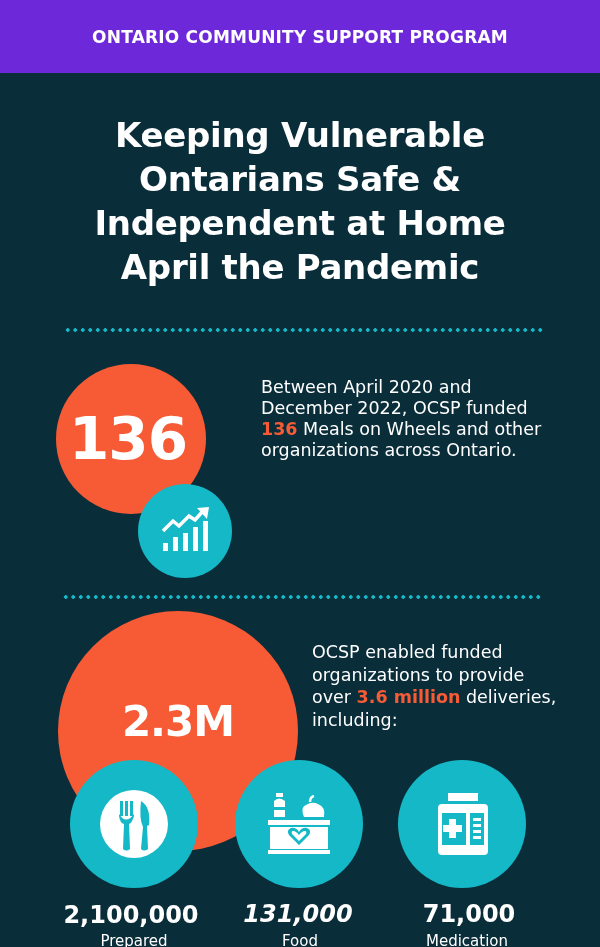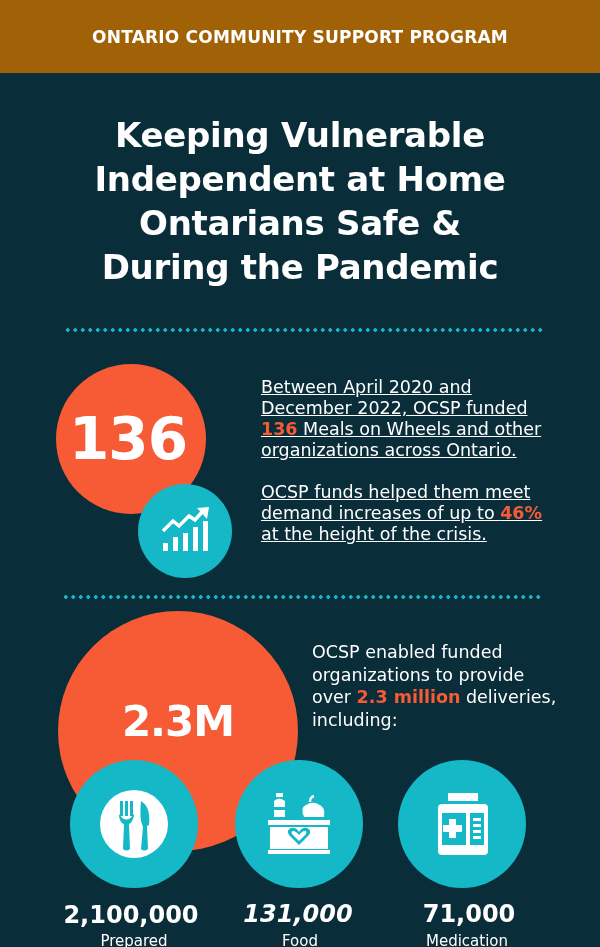--- a/index.html
+++ b/index.html
@@ -1,19 +1,19 @@
 <!DOCTYPE html>
 <html><head>
 <meta charset="utf-8">
 <style>
   * { box-sizing: border-box; margin: 0; padding: 0; }
   html, body { width: 600px; height: 947px; overflow: hidden; background: #0a2d3a; }
   body { font-family: "DejaVu Sans", "Liberation Sans", sans-serif; color: #fff; position: relative; }
 
-  .banner { position: absolute; left: 0; top: 0; width: 600px; height: 73px; background: #a16207;
+  .banner { position: absolute; left: 0; top: 0; width: 600px; height: 73px; background: #6d28d9;
             display: flex; align-items: center; justify-content: center; }
   .banner-text { font-weight: bold; font-size: 17px; letter-spacing: 0.2px; color: #fff; }
 
   .title { position: absolute; left: 0; top: 113px; width: 600px; text-align: center;
            font-weight: bold; font-size: 34px; line-height: 44px; letter-spacing: -0.3px; }
   .title span { display: block; }
 
   .dots { position: absolute; height: 4px; border-radius: 2px;
           background-image: radial-gradient(circle, #15b8c6 1.6px, transparent 1.8px);
           background-size: 7.5px 4px; background-repeat: repeat-x; }
@@ -33,55 +33,54 @@
 </style>
 </head>
 <body>
 
 <div class="banner">
   <span class="banner-text">ONTARIO COMMUNITY SUPPORT PROGRAM</span>
 </div>
 
 <h1 class="title">
   <span>Keeping Vulnerable</span>
+  <span>Ontarians Safe &amp;</span>
   <span>Independent at Home</span>
-  <span>Ontarians Safe &amp;</span>
-  <span>During the Pandemic</span>
+  <span>April the Pandemic</span>
 </h1>
 
 <div class="dots" style="left:64px; top:328px; width:480px;"></div>
 
 <div class="circle orange" style="left:56px; top:364px; width:150px; height:150px;">
   <span class="big-num" style="font-size:58px; margin-left:-6px;">136</span>
 </div>
 <div class="circle teal" style="left:138px; top:484px; width:94px; height:94px;">
   <svg width="52" height="52" viewBox="0 0 52 52">
     <rect x="4" y="38" width="5" height="8" fill="#fff"></rect>
     <rect x="14" y="32" width="5" height="14" fill="#fff"></rect>
     <rect x="24" y="28" width="5" height="18" fill="#fff"></rect>
     <rect x="34" y="22" width="5" height="24" fill="#fff"></rect>
     <rect x="44" y="16" width="5" height="30" fill="#fff"></rect>
     <polyline points="4,26 14,16 20,21 30,11 36,15 44,6" fill="none" stroke="#fff" stroke-width="3.5" stroke-linejoin="miter"></polyline>
     <polygon points="38,3 50,2 48,14" fill="#fff"></polygon>
   </svg>
 </div>
 
-<div class="para" style="left:261px; top:377px; width:300px;text-decoration:underline;">
+<div class="para" style="left:261px; top:377px; width:300px;">
   <p><span>Between April 2020 and December 2022, OCSP funded </span><span class="hl">136</span><span> Meals on Wheels and other organizations across Ontario.</span></p>
-  <p><span>OCSP funds helped them meet demand increases of up to </span><span class="hl">46%</span><span> at the height of the crisis.</span></p>
 </div>
 
 <div class="dots" style="left:62px; top:595px; width:480px;"></div>
 
 <div class="circle orange" style="left:58px; top:611px; width:240px; height:240px;">
   <span class="big-num" style="font-size:42px; margin-top:-20px;">2.3M</span>
 </div>
 
 <div class="para" style="left:312px; top:641px; width:250px; line-height:22.5px;">
-  <span>OCSP enabled funded organizations to provide over </span><span class="hl">2.3 million</span><span> deliveries, including:</span>
+  <span>OCSP enabled funded organizations to provide over </span><span class="hl">3.6 million</span><span> deliveries, including:</span>
 </div>
 
 <div class="circle teal" style="left:70px; top:760px; width:128px; height:128px;">
   <svg width="70" height="70" viewBox="0 0 70 70">
     <circle cx="35" cy="35" r="34" fill="#fff"></circle>
     <rect x="21" y="12" width="3" height="15" fill="#15b8c6"></rect>
     <rect x="26" y="12" width="3" height="15" fill="#15b8c6"></rect>
     <rect x="31" y="12" width="3" height="15" fill="#15b8c6"></rect>
     <path d="M20 25 Q27 36 35 25 L35 27 Q33 34 30 35 L31 60 Q27.5 63 24 60 L25 35 Q21 34 20 27 Z" fill="#15b8c6"></path>
     <path d="M42 12 Q52 18 50 36 L48 37 L49 60 Q45 63 42 60 L44 38 Q40 30 42 12 Z" fill="#15b8c6"></path>

